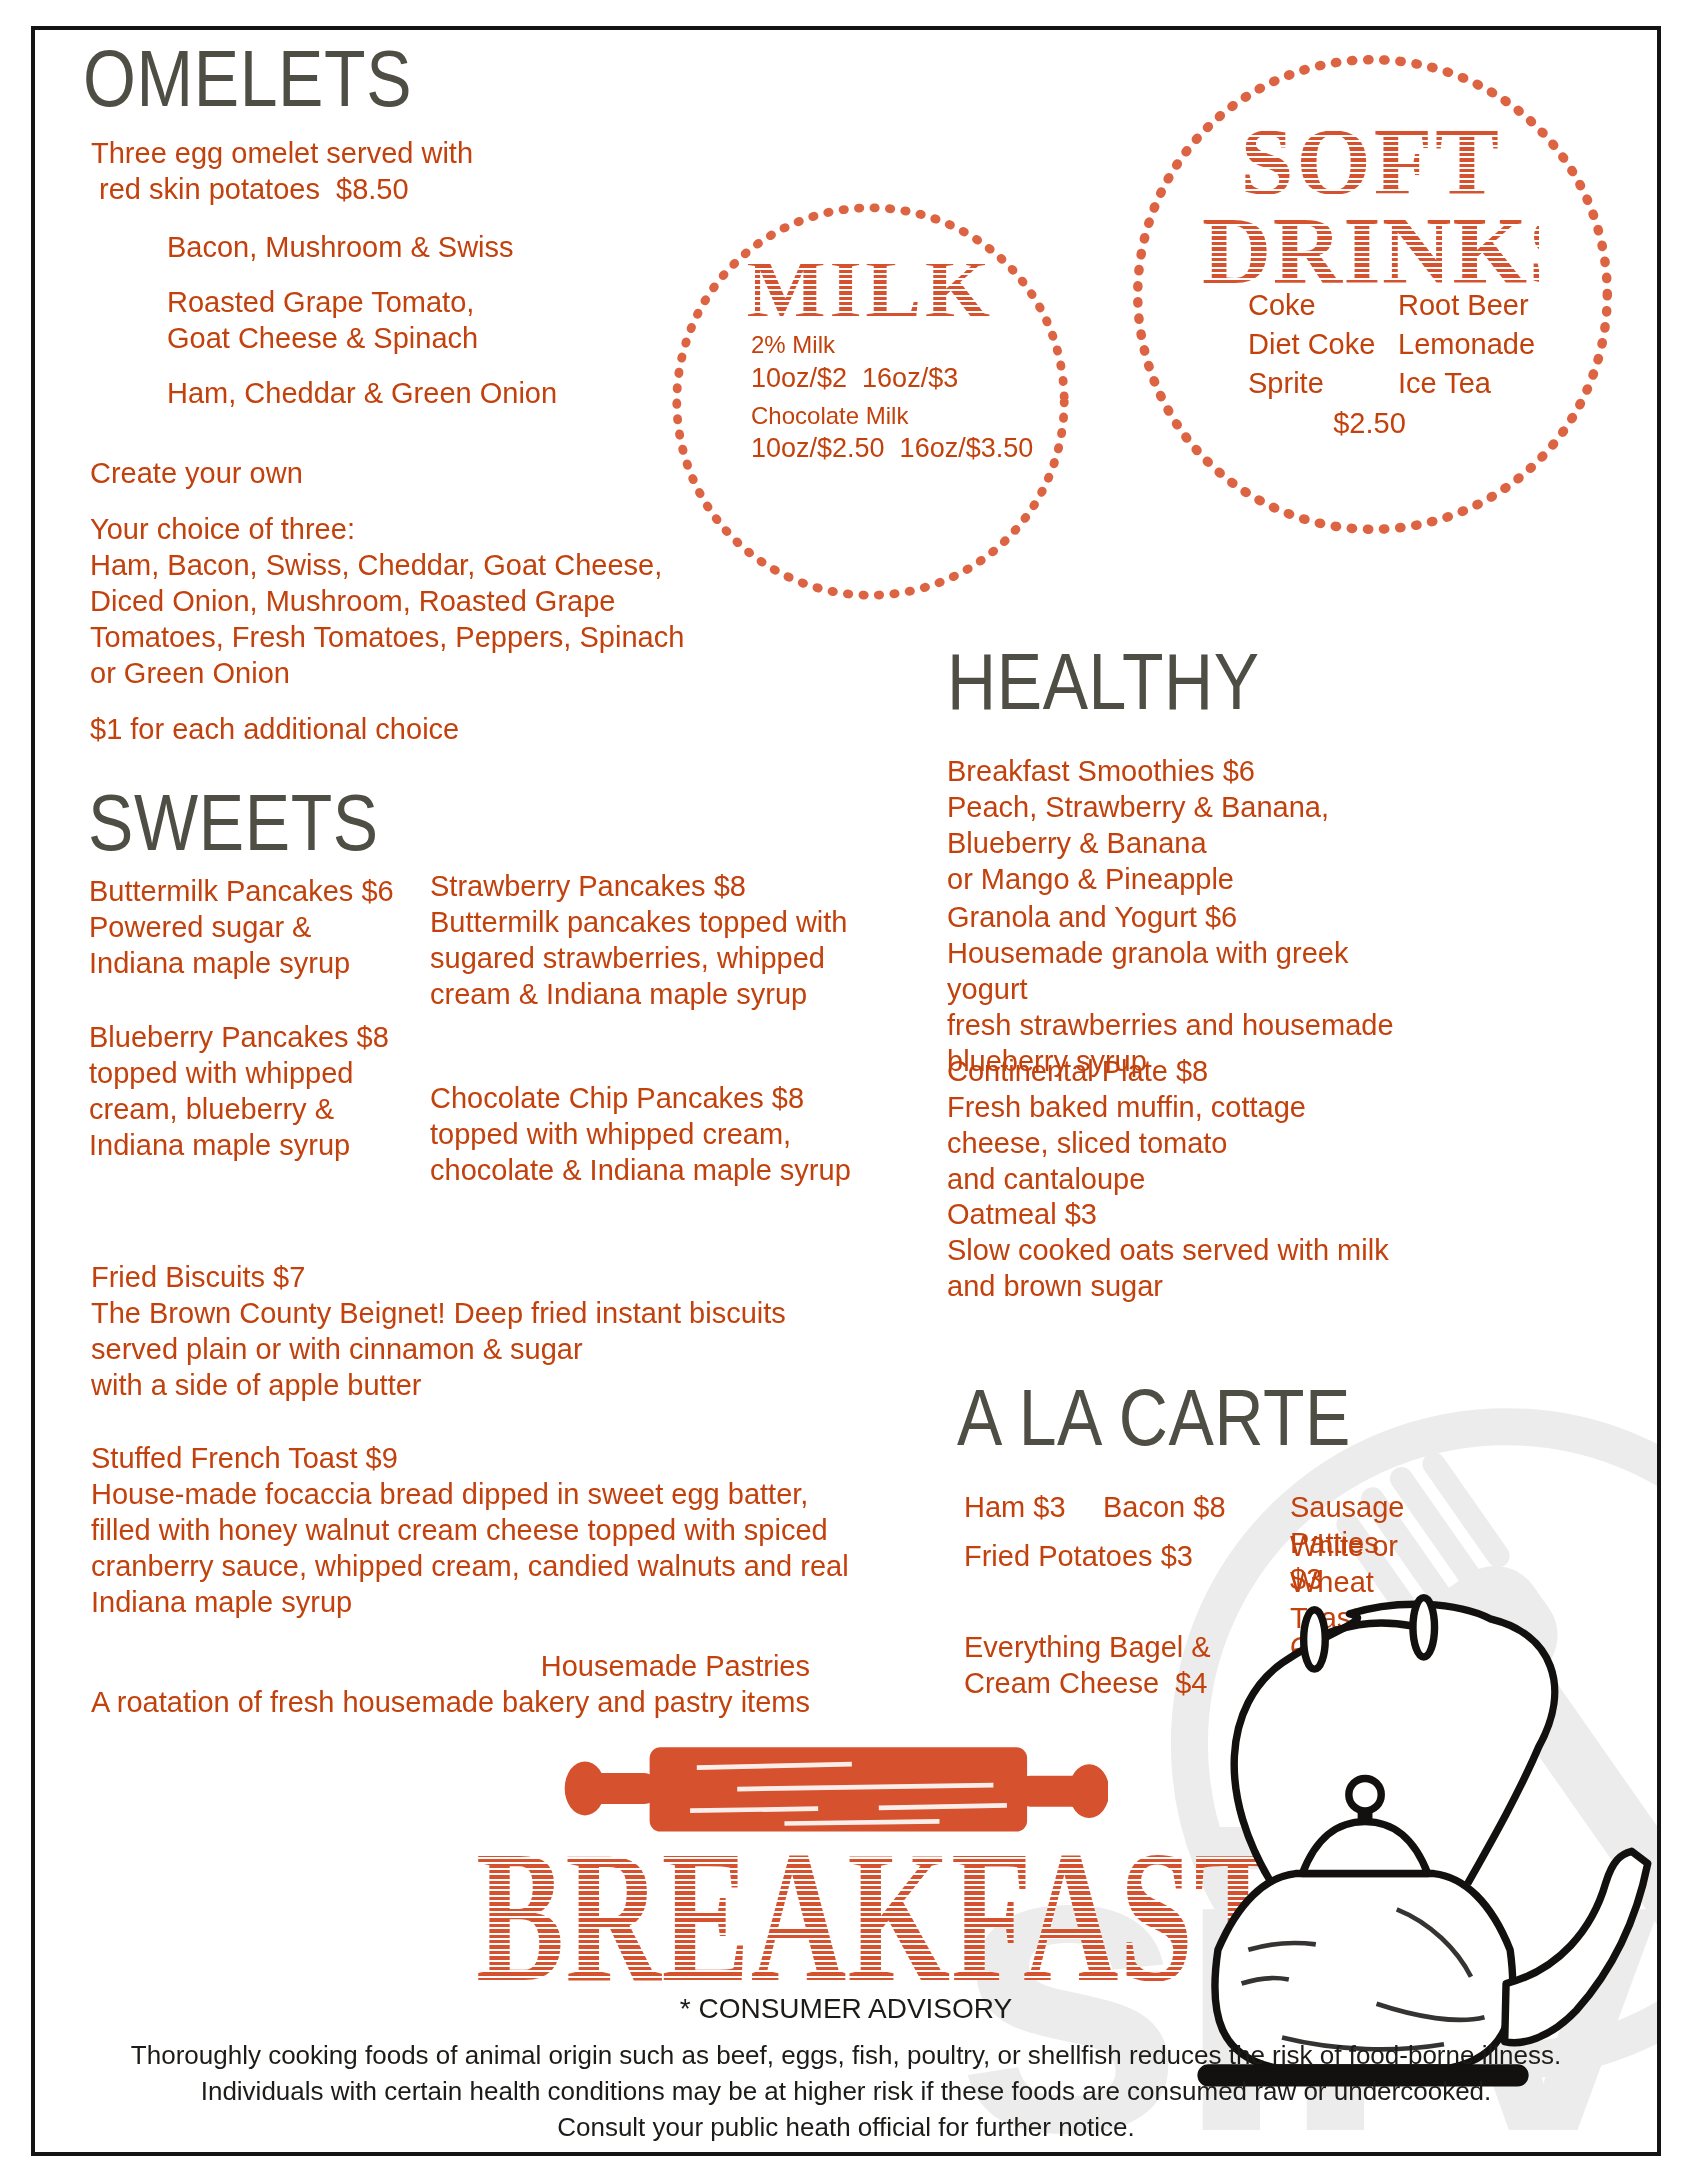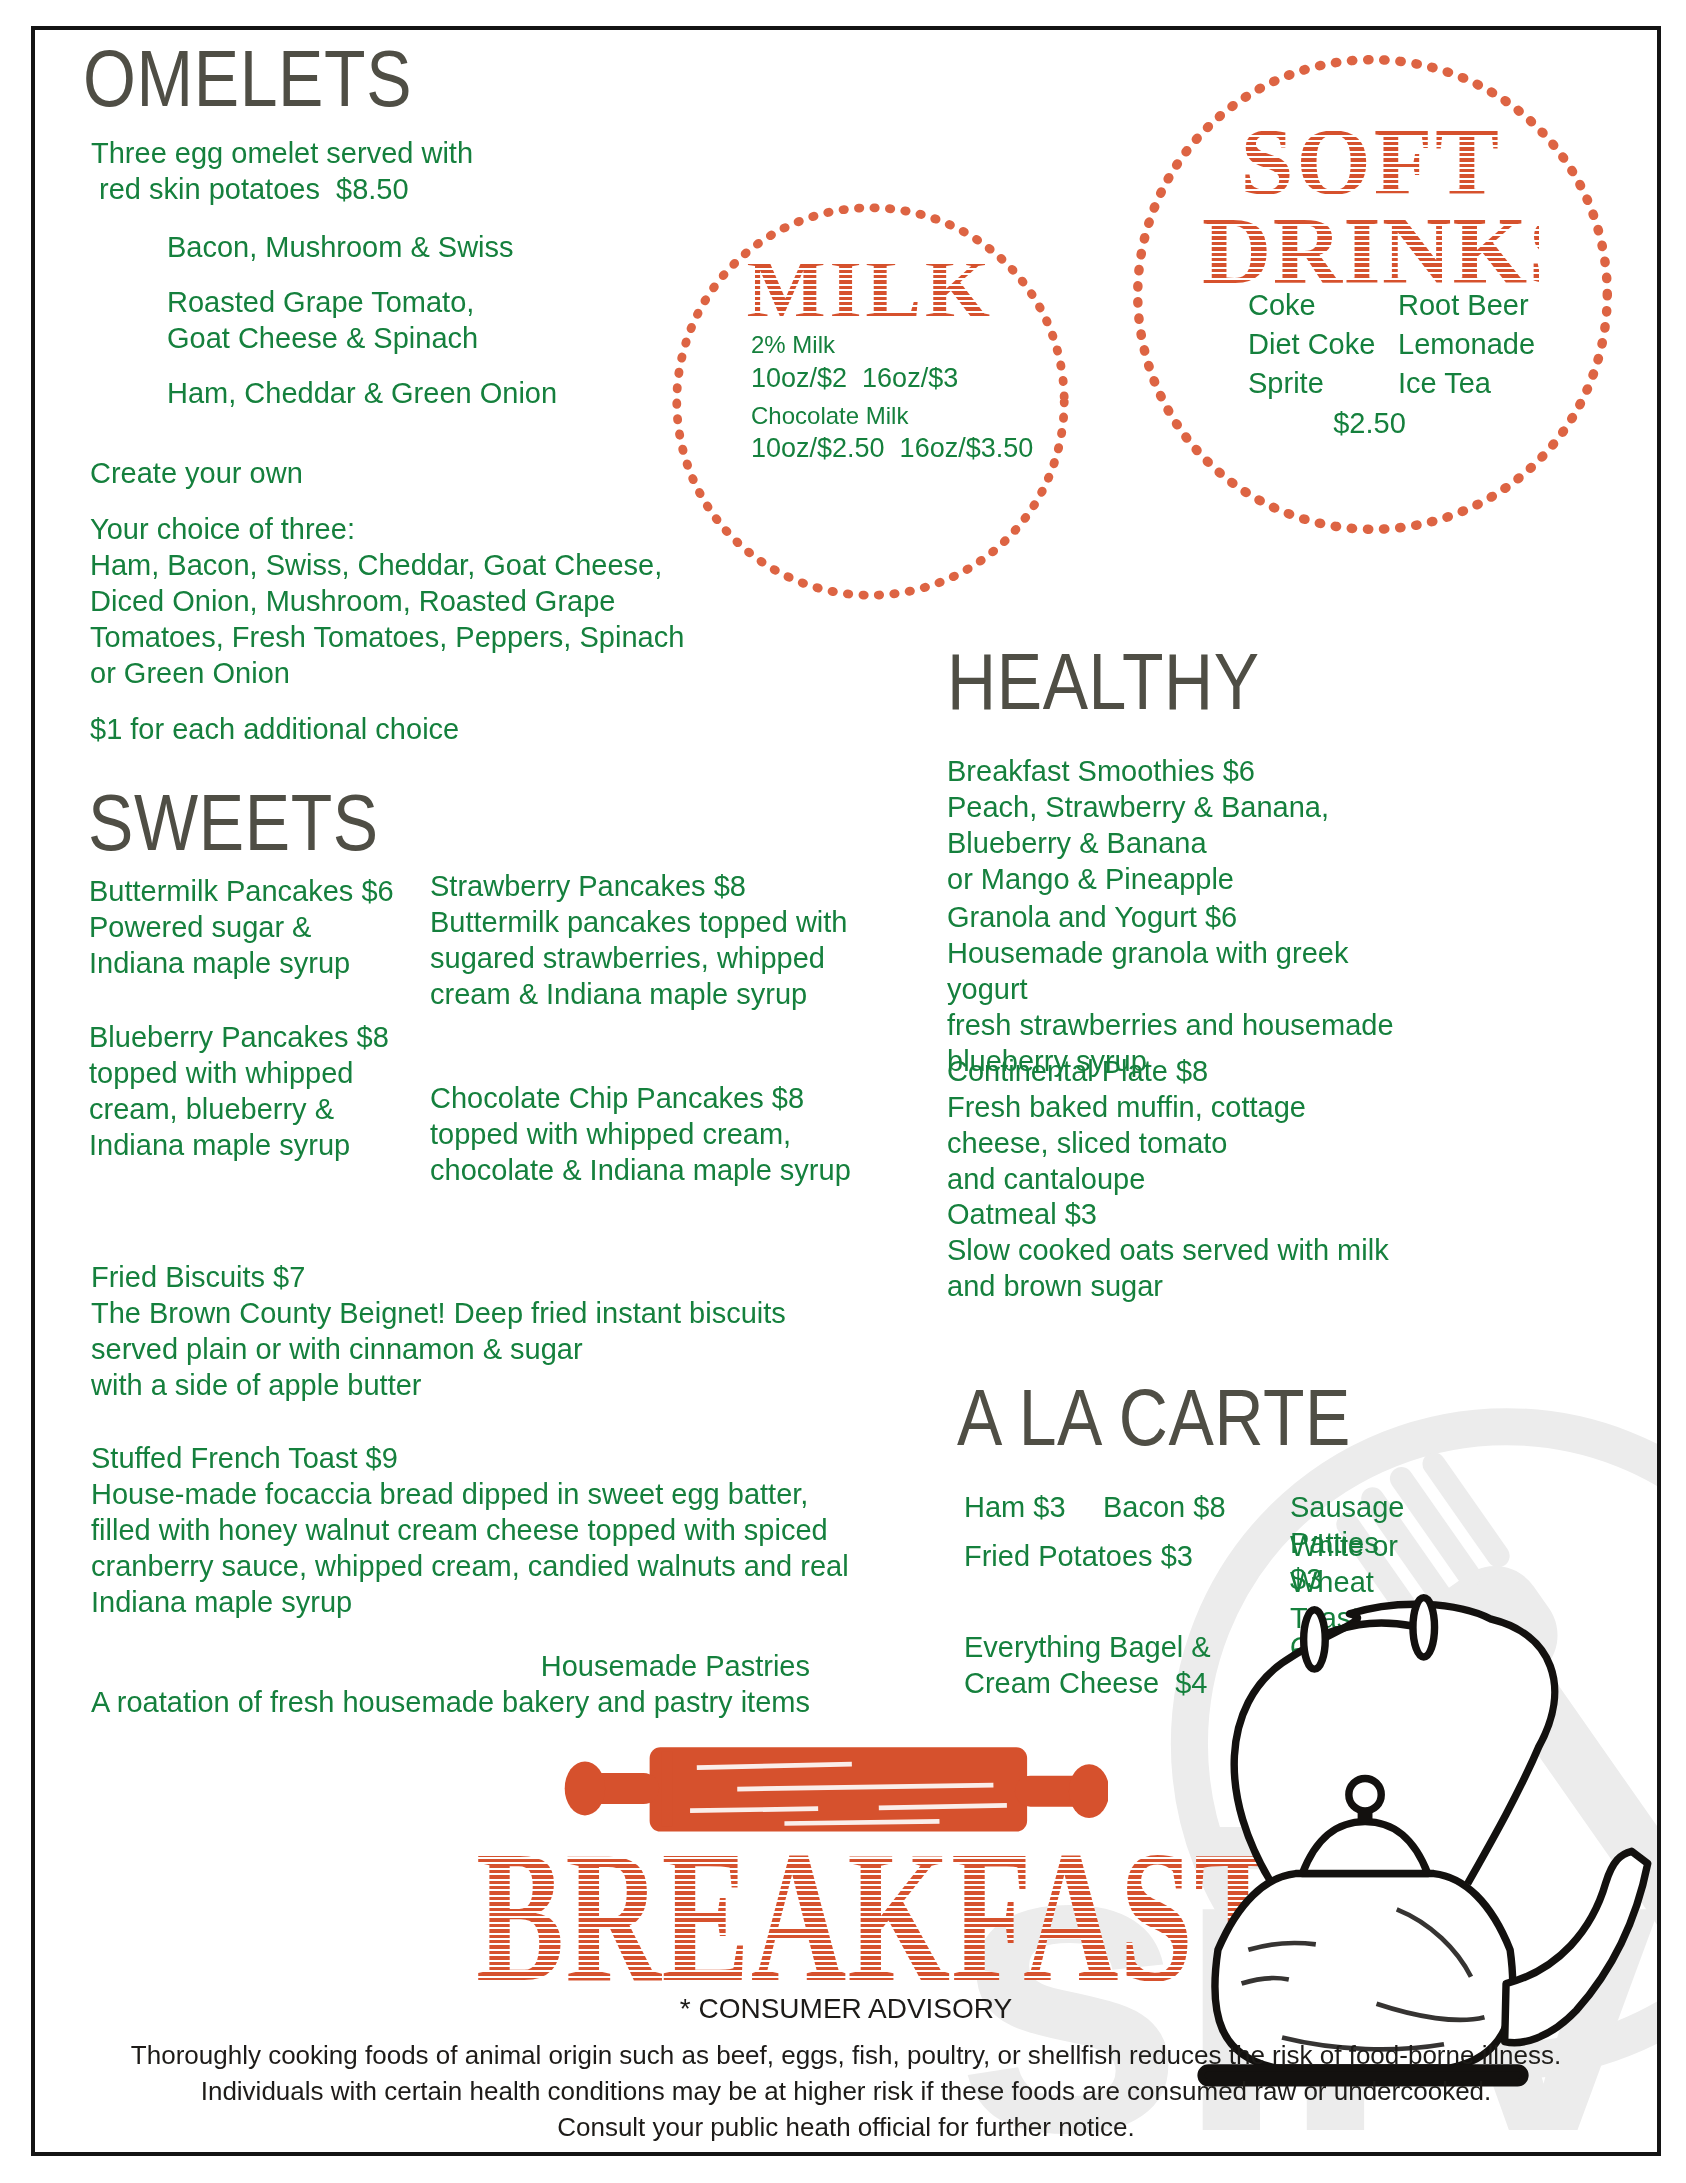--- a/index.html
+++ b/index.html
@@ -10,21 +10,21 @@
   .frame{
     position:absolute;left:31px;top:26px;width:1622px;height:2122px;
     border:4px solid #141414;background:transparent;z-index:2;pointer-events:none;
   }
   .wmwrap{position:absolute;left:35px;top:30px;width:1622px;height:2122px;overflow:hidden;z-index:0;}
   .wmtext{
     position:absolute;left:918px;top:1747px;font-size:418px;font-weight:bold;
     color:#ececec;letter-spacing:-12px;line-height:1;
   }
   .content{position:absolute;left:0;top:0;width:1399px;height:2183px;z-index:1;}
-  .t{position:absolute;white-space:pre-wrap;font-size:29px;line-height:36px;color:#15803d;}
+  .t{position:absolute;white-space:pre-wrap;font-size:29px;line-height:36px;color:#c2410c;}
   .heading{
     position:absolute;font-size:80px;line-height:80px;color:#4f4e45;
     letter-spacing:0.7px;transform:scaleX(0.85);transform-origin:left top;white-space:nowrap;
   }
   .engraved{
     font-family:"Liberation Serif", serif;font-weight:bold;color:#d6512d;white-space:nowrap;
   }
   @supports ((-webkit-background-clip: text) or (background-clip: text)){
     .engraved{
       background:repeating-linear-gradient(to bottom,#d6512d 0 3.4px,#ffffff 3.4px 5.4px);

